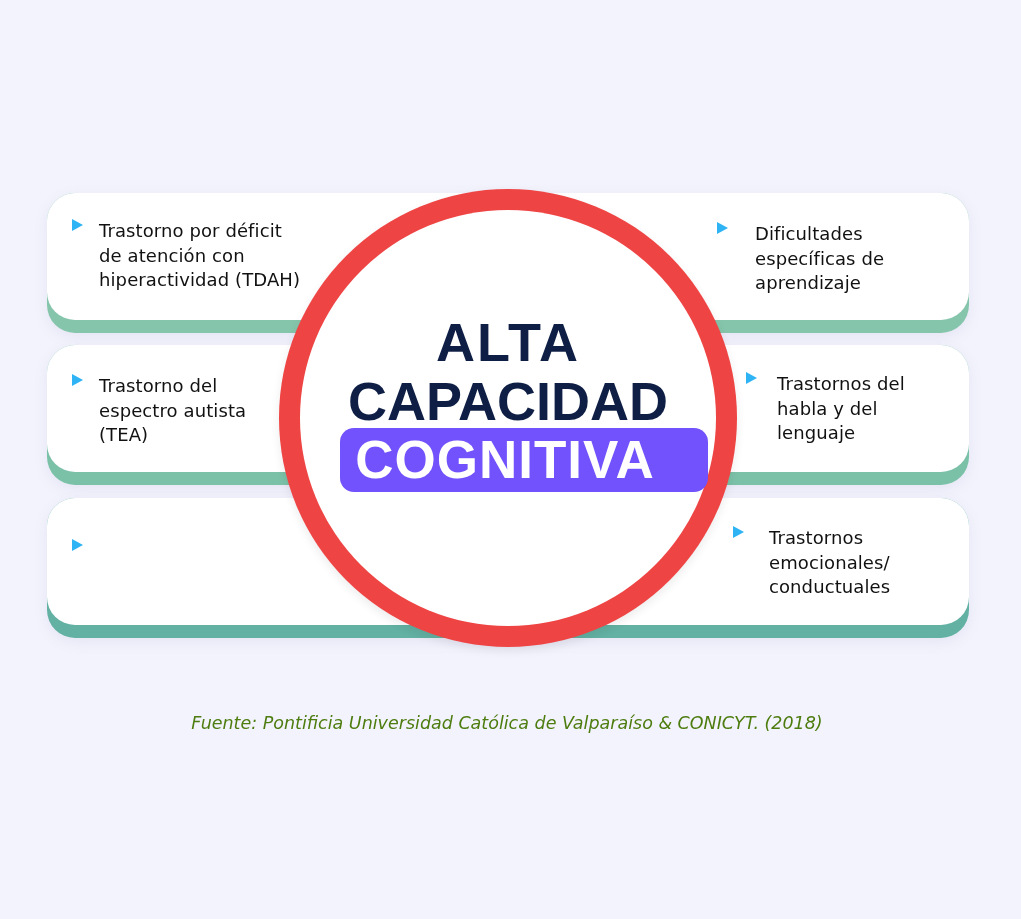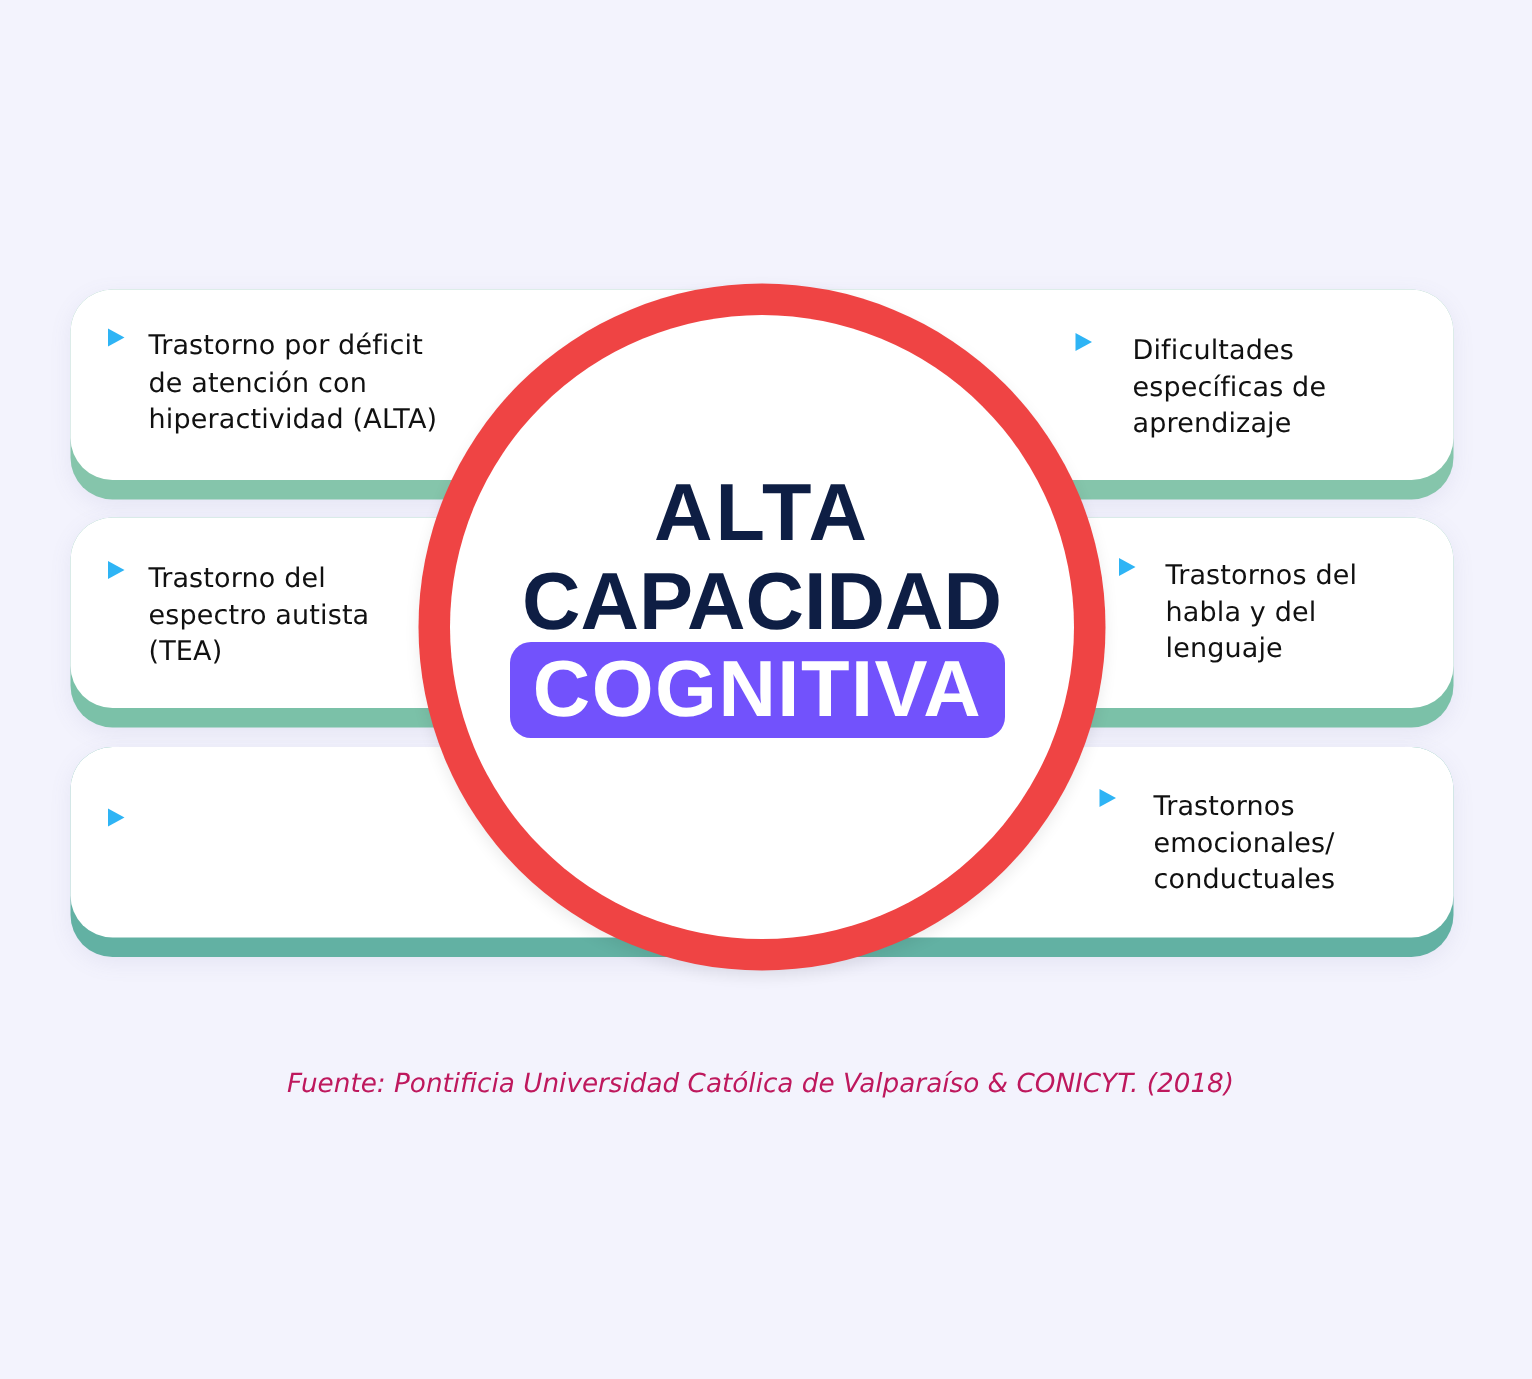--- a/index.html
+++ b/index.html
@@ -5,23 +5,23 @@
   html,body{margin:0;padding:0;}
   body{width:1021px;height:919px;background:#F3F3FD;position:relative;overflow:hidden;font-family:"DejaVu Sans","Liberation Sans",sans-serif;}
   .row{position:absolute;left:47px;width:922px;height:140px;border-radius:28px;box-shadow:0 4px 14px rgba(120,120,170,0.10);}
   .row .body{position:absolute;left:0;top:0;width:922px;height:127px;background:#fff;border-radius:28px;}
   .item{position:absolute;display:flex;}
   .tri{width:0;height:0;border-top:6.5px solid transparent;border-bottom:6.5px solid transparent;border-left:11px solid #2EB4F5;margin-right:16px;flex:none;}
   .txt{font-size:18px;line-height:24.5px;color:#111;letter-spacing:0.1px;}
   .circle{position:absolute;left:279px;top:189px;width:458px;height:458px;border-radius:50%;background:#ef4444;box-shadow:0 4px 10px rgba(0,0,0,0.08);}
   .circle .inner{position:absolute;left:21px;top:21px;width:416px;height:416px;border-radius:50%;background:#fff;}
   .title{position:absolute;left:0;width:458px;text-align:center;font-family:"Liberation Sans",sans-serif;font-weight:bold;color:#0E1E44;}
-  .pill{position:absolute;left:340px;top:428px;width:330px;height:64px;background:#7252FC;border-radius:14px;}
+  .pill{position:absolute;left:340px;top:428px;width:368px;height:64px;background:#7252FC;border-radius:14px;}
   .pilltxt{position:absolute;left:0;top:0;width:330px;height:64px;line-height:64px;text-align:center;color:#fff;font-family:"Liberation Sans",sans-serif;font-weight:bold;font-size:53px;letter-spacing:1px;}
-  .source{position:absolute;left:0;top:713px;width:1014px;text-align:center;font-style:italic;font-size:17.5px;color:#be185d;}
+  .source{position:absolute;left:0;top:713px;width:1014px;text-align:center;font-style:italic;font-size:17.5px;color:#4d7c0f;}
 </style>
 </head>
 <body>
 
 <div class="row" style="top:193px;background:#85C5AB;">
   <div class="body"></div>
 </div>
 
 <div class="row" style="top:345px;background:#7BC1A8;">
   <div class="body"></div>
@@ -29,21 +29,21 @@
 
 <div class="row" style="top:498px;background:#62B1A3;">
   <div class="body"></div>
 </div>
 
 <div class="item" style="left:72px;top:219px;">
   <span class="tri"></span>
   <div class="txt">
     <div>Trastorno por déficit</div>
     <div>de atención con</div>
-    <div>hiperactividad (ALTA)</div>
+    <div>hiperactividad (TDAH)</div>
   </div>
 </div>
 
 <div class="item" style="left:717px;top:222px;">
   <span class="tri" style="margin-right:27px;"></span>
   <div class="txt">
     <div>Dificultades</div>
     <div>específicas de</div>
     <div>aprendizaje</div>
   </div>

